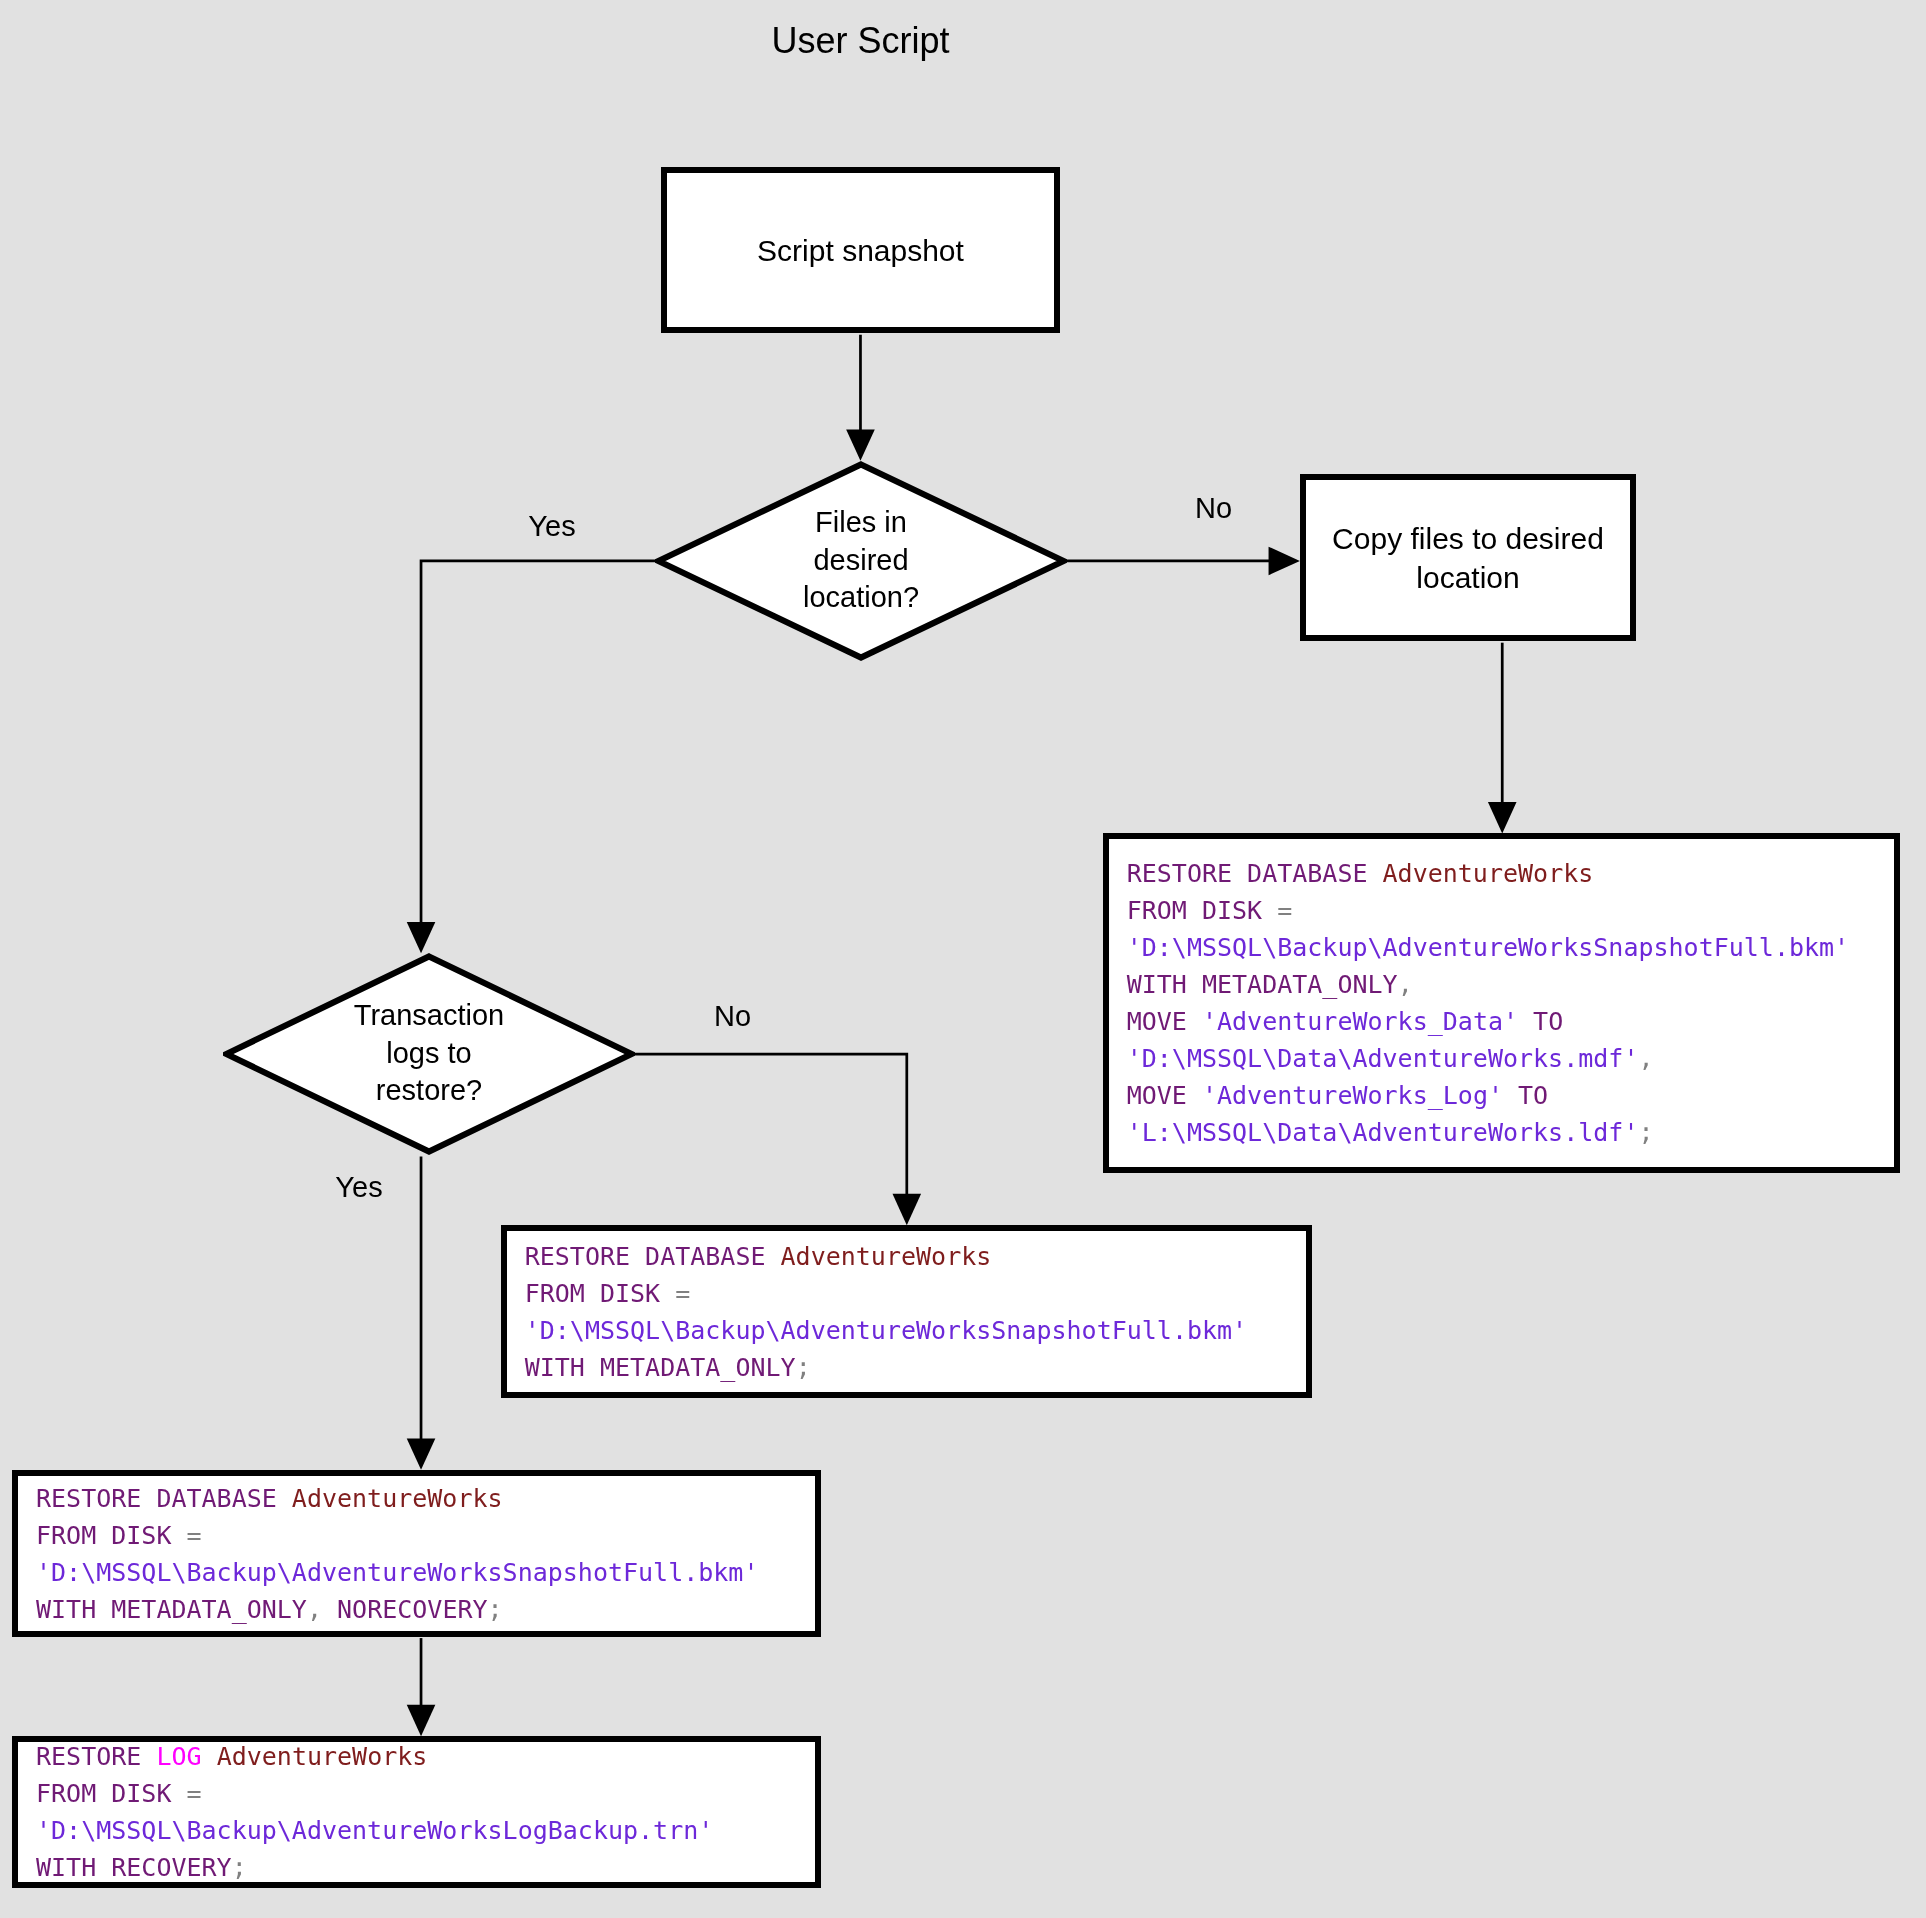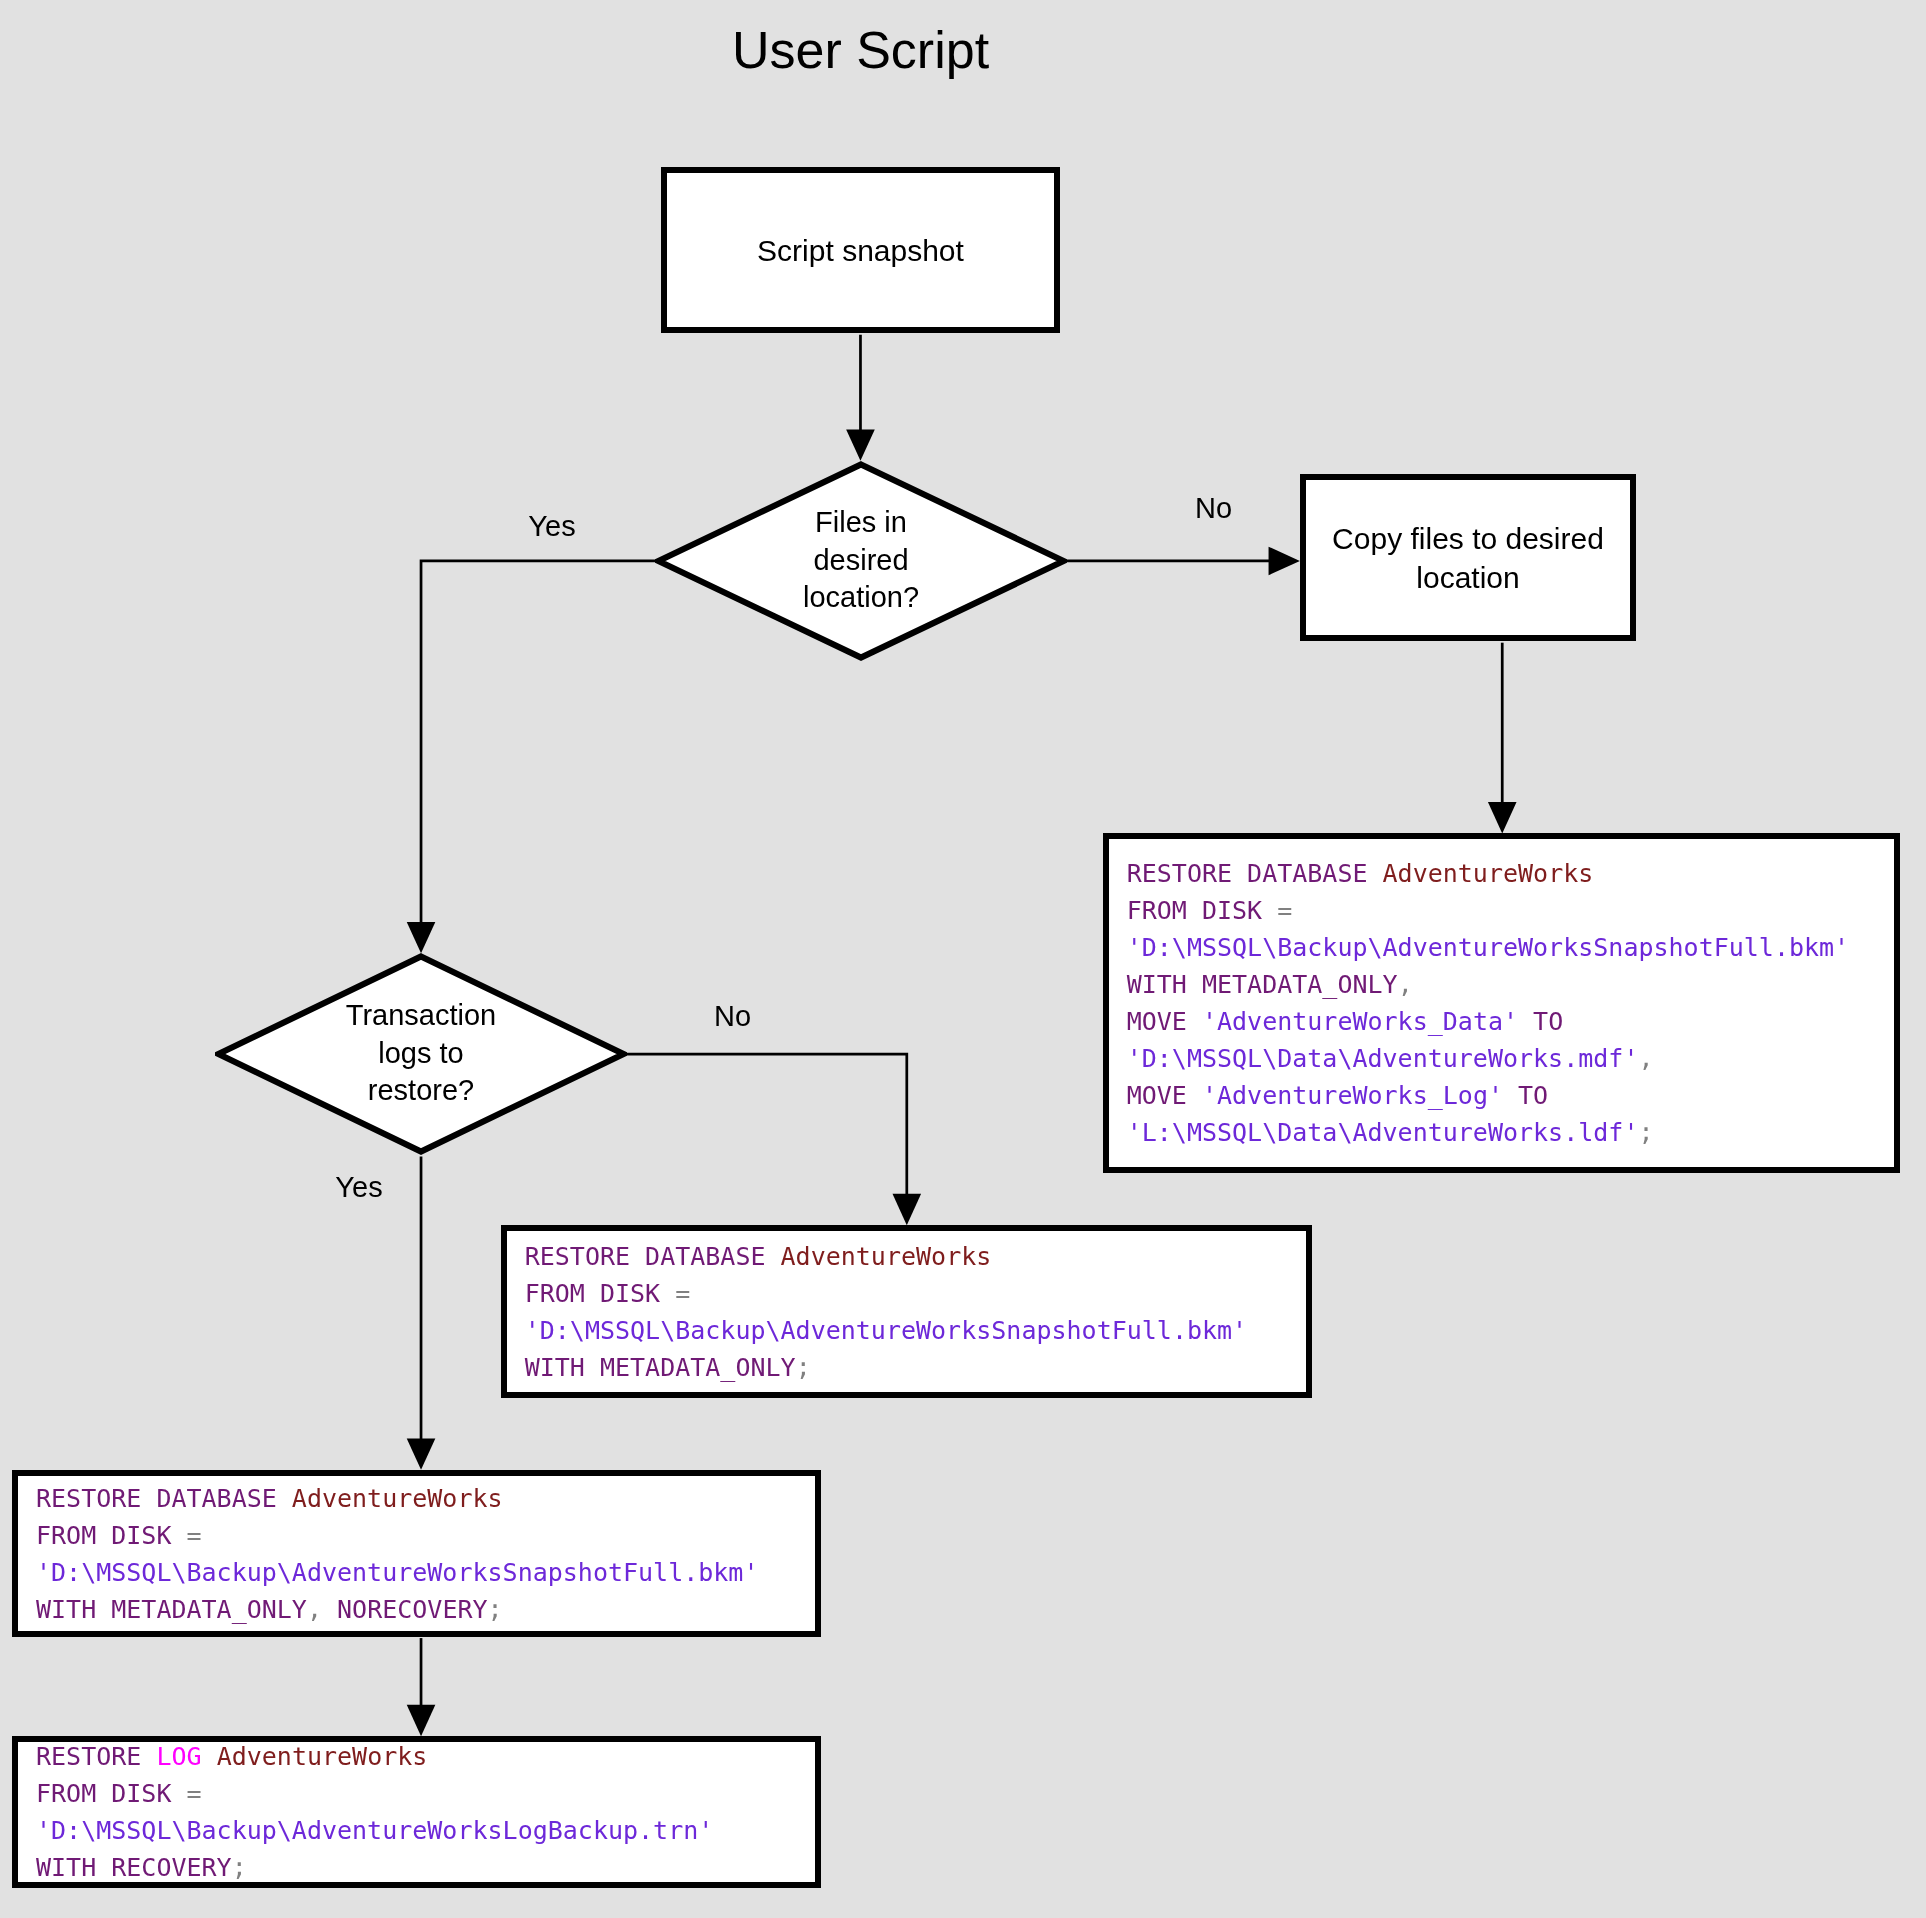--- a/index.html
+++ b/index.html
@@ -15,21 +15,21 @@
   .edges {
     position: absolute;
     left: 0; top: 0;
     width: 1926px; height: 1919px;
     pointer-events: none;
   }
   .title {
     position: absolute;
     left: 588px; top: 20.4px; width: 545px;
     text-align: center;
-    font-size: 52px;
+    font-size: 36px;
   }
   .box {
     position: absolute;
     background: #ffffff;
     border: 6.1px solid #000;
     box-sizing: border-box;
   }
   .process {
     display: flex;
     align-items: center;
@@ -69,21 +69,21 @@
   .edge-label {
     position: absolute;
     font-size: 29px;
     text-align: center;
   }
   
   #mount   { left: 661px;  top: 167px;  width: 399px;  height: 166px; }
   #d1      { left: 655px;  top: 461px;  width: 412px;  height: 200px; }
   #copy    { left: 1300px; top: 474px;  width: 336px;  height: 167px; }
   #code-a  { left: 1103px; top: 833px; width: 797px; height: 340px; }
-  #d2      { left: 215px;  top: 953px; width: 412px;  height: 202px; }
+  #d2      { left: 223px;  top: 953px; width: 412px;  height: 202px; }
   #code-b  { left: 501px;  top: 1225px; width: 811px; height: 173px; }
   #code-c  { left: 12.3px;   top: 1470px; width: 809px; height: 167px; }
   #code-d  { left: 12.3px;   top: 1736px; width: 809px; height: 152px; }
   #lbl-files-yes { left: 518px;  top: 510px;  width: 68px; }
   #lbl-files-no  { left: 1183px; top: 492px;  width: 61px;  }
   #lbl-logs-no   { left: 702px; top: 1000px; width: 61px;  }
   #lbl-logs-yes  { left: 325px;  top: 1171px; width: 68px; }
 </style>
 </head>
 <body>

